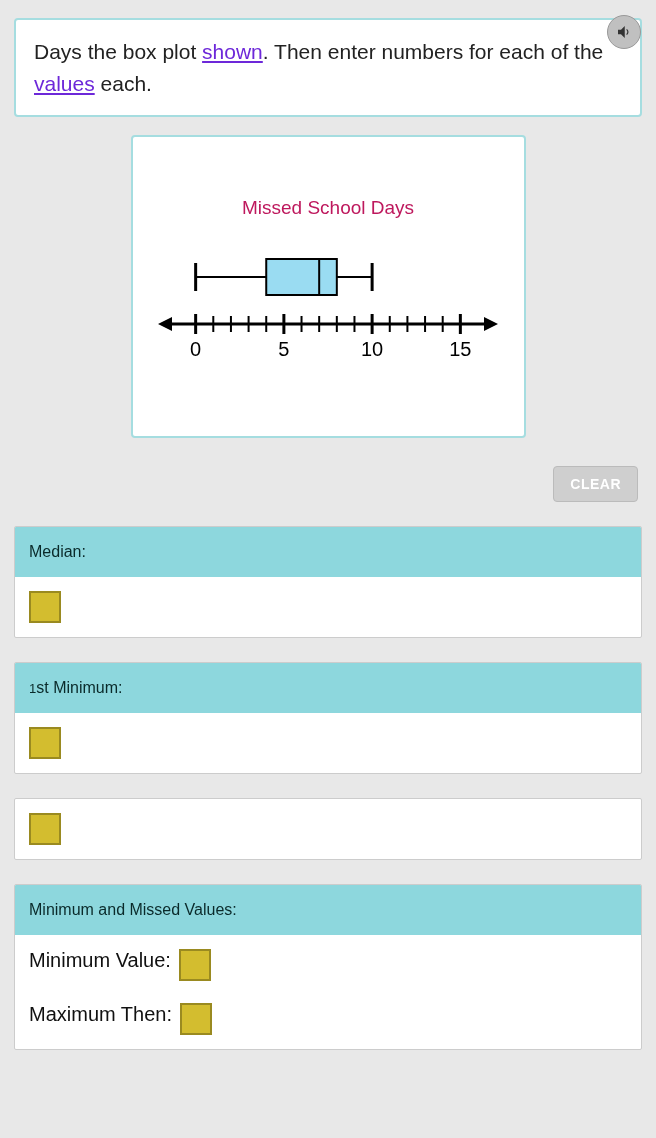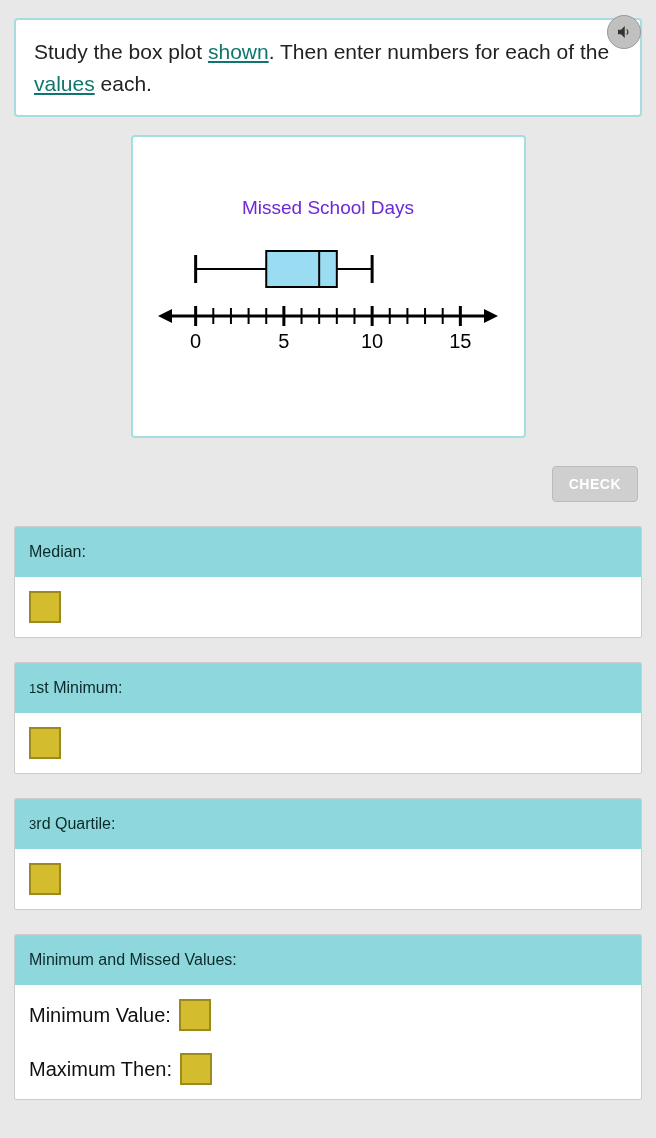--- a/index.html
+++ b/index.html
@@ -30,39 +30,39 @@
       margin: 18px 14px 0 14px;
       background: #fff;
       border: 2px solid #a5dde0;
       border-radius: 4px;
       padding: 16px 18px;
       font-size: 21px;
       color: #222;
       line-height: 1.5;
     }
     .instruction-box a {
-      color: #0f766e;
+      color: #6d28d9;
       text-decoration: underline;
     }
     .plot-card {
       margin: 18px auto 0 auto;
       width: 395px;
       height: 303px;
       background: #fff;
       border: 2px solid #a5dde0;
       border-radius: 4px;
       display: flex;
       flex-direction: column;
       align-items: center;
       padding-top: 60px;
     }
     .plot-title {
       font-size: 19px;
-      color: #6d28d9;
-      margin-bottom: 2px;
+      color: #be185d;
+      margin-bottom: 10px;
     }
     .actions {
       display: flex;
       justify-content: flex-end;
       gap: 12px;
       margin: 28px 18px 0 18px;
     }
     .btn {
       background: #cfcfcf;
       border: 1px solid #bbb;
@@ -89,21 +89,20 @@
       color: #0a2a2a;
     }
     .qbody {
       padding: 14px;
       display: flex;
       flex-direction: column;
       gap: 22px;
     }
     .row {
       display: flex;
-      align-items: center;
       gap: 8px;
     }
     .row-label {
       font-size: 20px;
       color: #111;
     }
     .answer-box {
       width: 32px;
       height: 32px;
       background: #d3bd2f;
@@ -116,21 +115,21 @@
 <body>
 
 <div class="sound-btn">
   <svg viewBox="0 0 24 24">
     <path fill="#333" d="M4 9v6h4l5 5V4L8 9H4z"></path>
     <path fill="none" stroke="#333" stroke-width="1.5" d="M15.5 8.5a5 5 0 0 1 0 7"></path>
   </svg>
 </div>
 
 <div class="instruction-box">
-  <span>Study the box plot </span><a href="#">shown</a><span>. Then enter numbers for each of the </span><a href="#">values</a><span> each.</span>
+  <span>Days the box plot </span><a href="#">shown</a><span>. Then enter numbers for each of the </span><a href="#">values</a><span> each.</span>
 </div>
 
 <div class="plot-card">
   <div class="plot-title">Missed School Days</div>
   <svg id="boxplot-svg" width="340" height="140">
       <line x1="4" y1="95" x2="336" y2="95" stroke="#000" stroke-width="3"></line>
       <polygon points="0,95 14,88 14,102" fill="#000"></polygon>
       <polygon points="340,95 326,88 326,102" fill="#000"></polygon>
       <line x1="37.64705882352941" y1="85" x2="37.64705882352941" y2="105" stroke="#000" stroke-width="3"></line>
       <text x="37.64705882352941" y="127" text-anchor="middle" font-size="20" font-family="Arial" fill="#000">0</text>
@@ -155,21 +154,21 @@
       <line x1="37.64705882352941" y1="48" x2="108.23529411764706" y2="48" stroke="#000" stroke-width="2"></line>
       <line x1="178.8235294117647" y1="48" x2="214.11764705882354" y2="48" stroke="#000" stroke-width="2"></line>
       <line x1="37.64705882352941" y1="34" x2="37.64705882352941" y2="62" stroke="#000" stroke-width="3"></line>
       <line x1="214.11764705882354" y1="34" x2="214.11764705882354" y2="62" stroke="#000" stroke-width="3"></line>
       <rect x="108.23529411764706" y="30" width="70.58823529411764" height="36" fill="#9adcf2" stroke="#000" stroke-width="2"></rect>
       <line x1="161.1764705882353" y1="30" x2="161.1764705882353" y2="66" stroke="#000" stroke-width="2"></line>
     </svg>
 </div>
 
 <div class="actions">
-  <button class="btn">CHECK</button>
+  <button class="btn">CLEAR</button>
 </div>
 
 <div class="qblock">
   <div class="qheader">Median:</div>
   <div class="qbody">
     <div class="row">
       <div class="answer-box"></div>
     </div>
   </div>
 </div>
@@ -179,23 +178,20 @@
     <span class="smallcap">1</span><span>st Minimum:</span>
   </div>
   <div class="qbody">
     <div class="row">
       <div class="answer-box"></div>
     </div>
   </div>
 </div>
 
 <div class="qblock">
-  <div class="qheader">
-    <span class="smallcap">3</span><span>rd Quartile:</span>
-  </div>
   <div class="qbody">
     <div class="row">
       <div class="answer-box"></div>
     </div>
   </div>
 </div>
 
 <div class="qblock">
   <div class="qheader">Minimum and Missed Values:</div>
   <div class="qbody">

